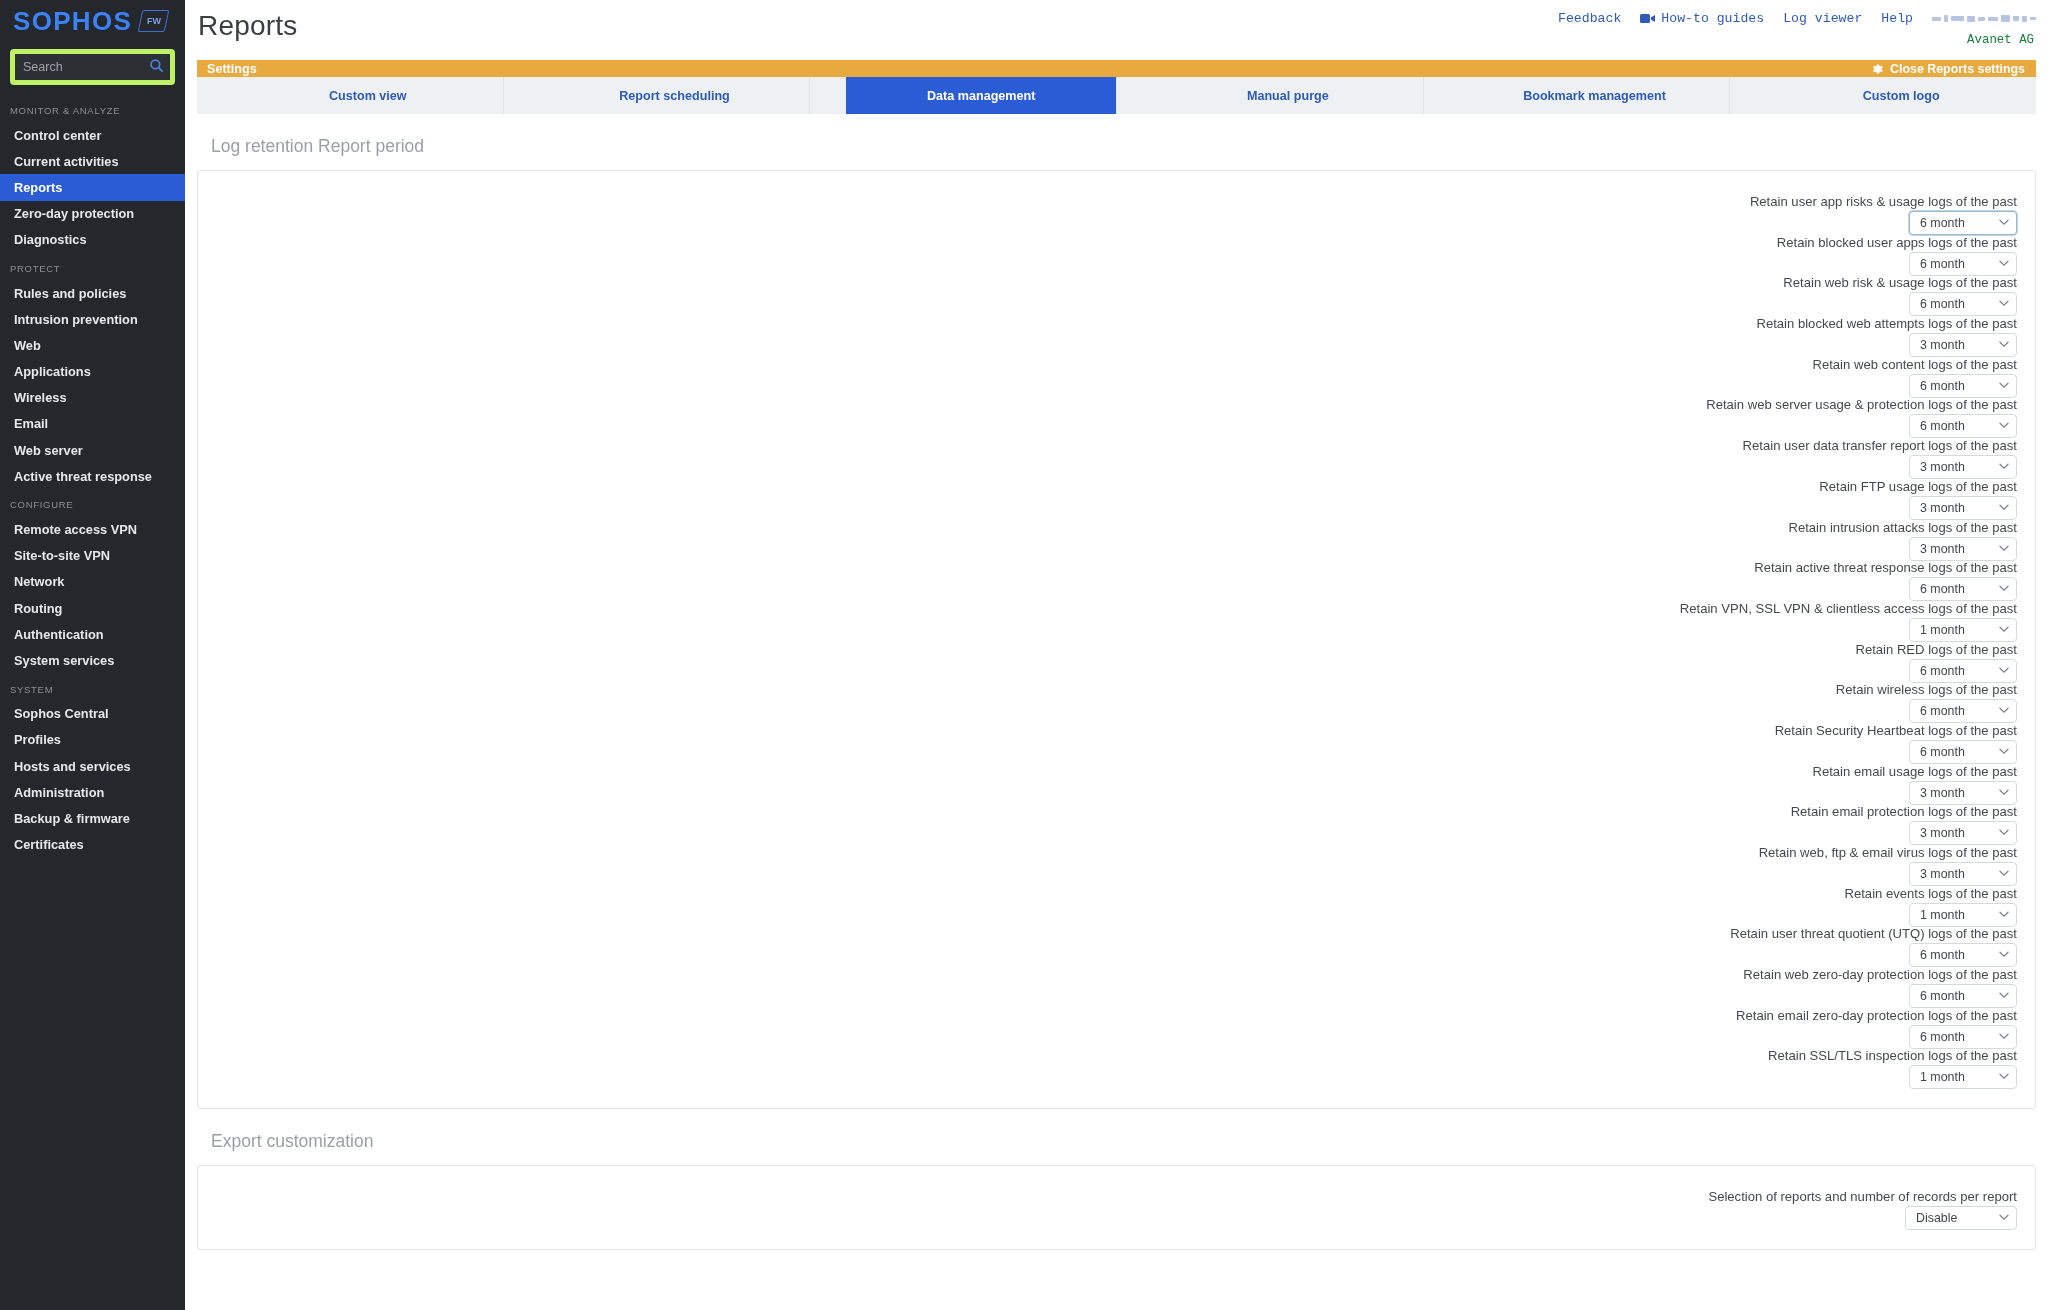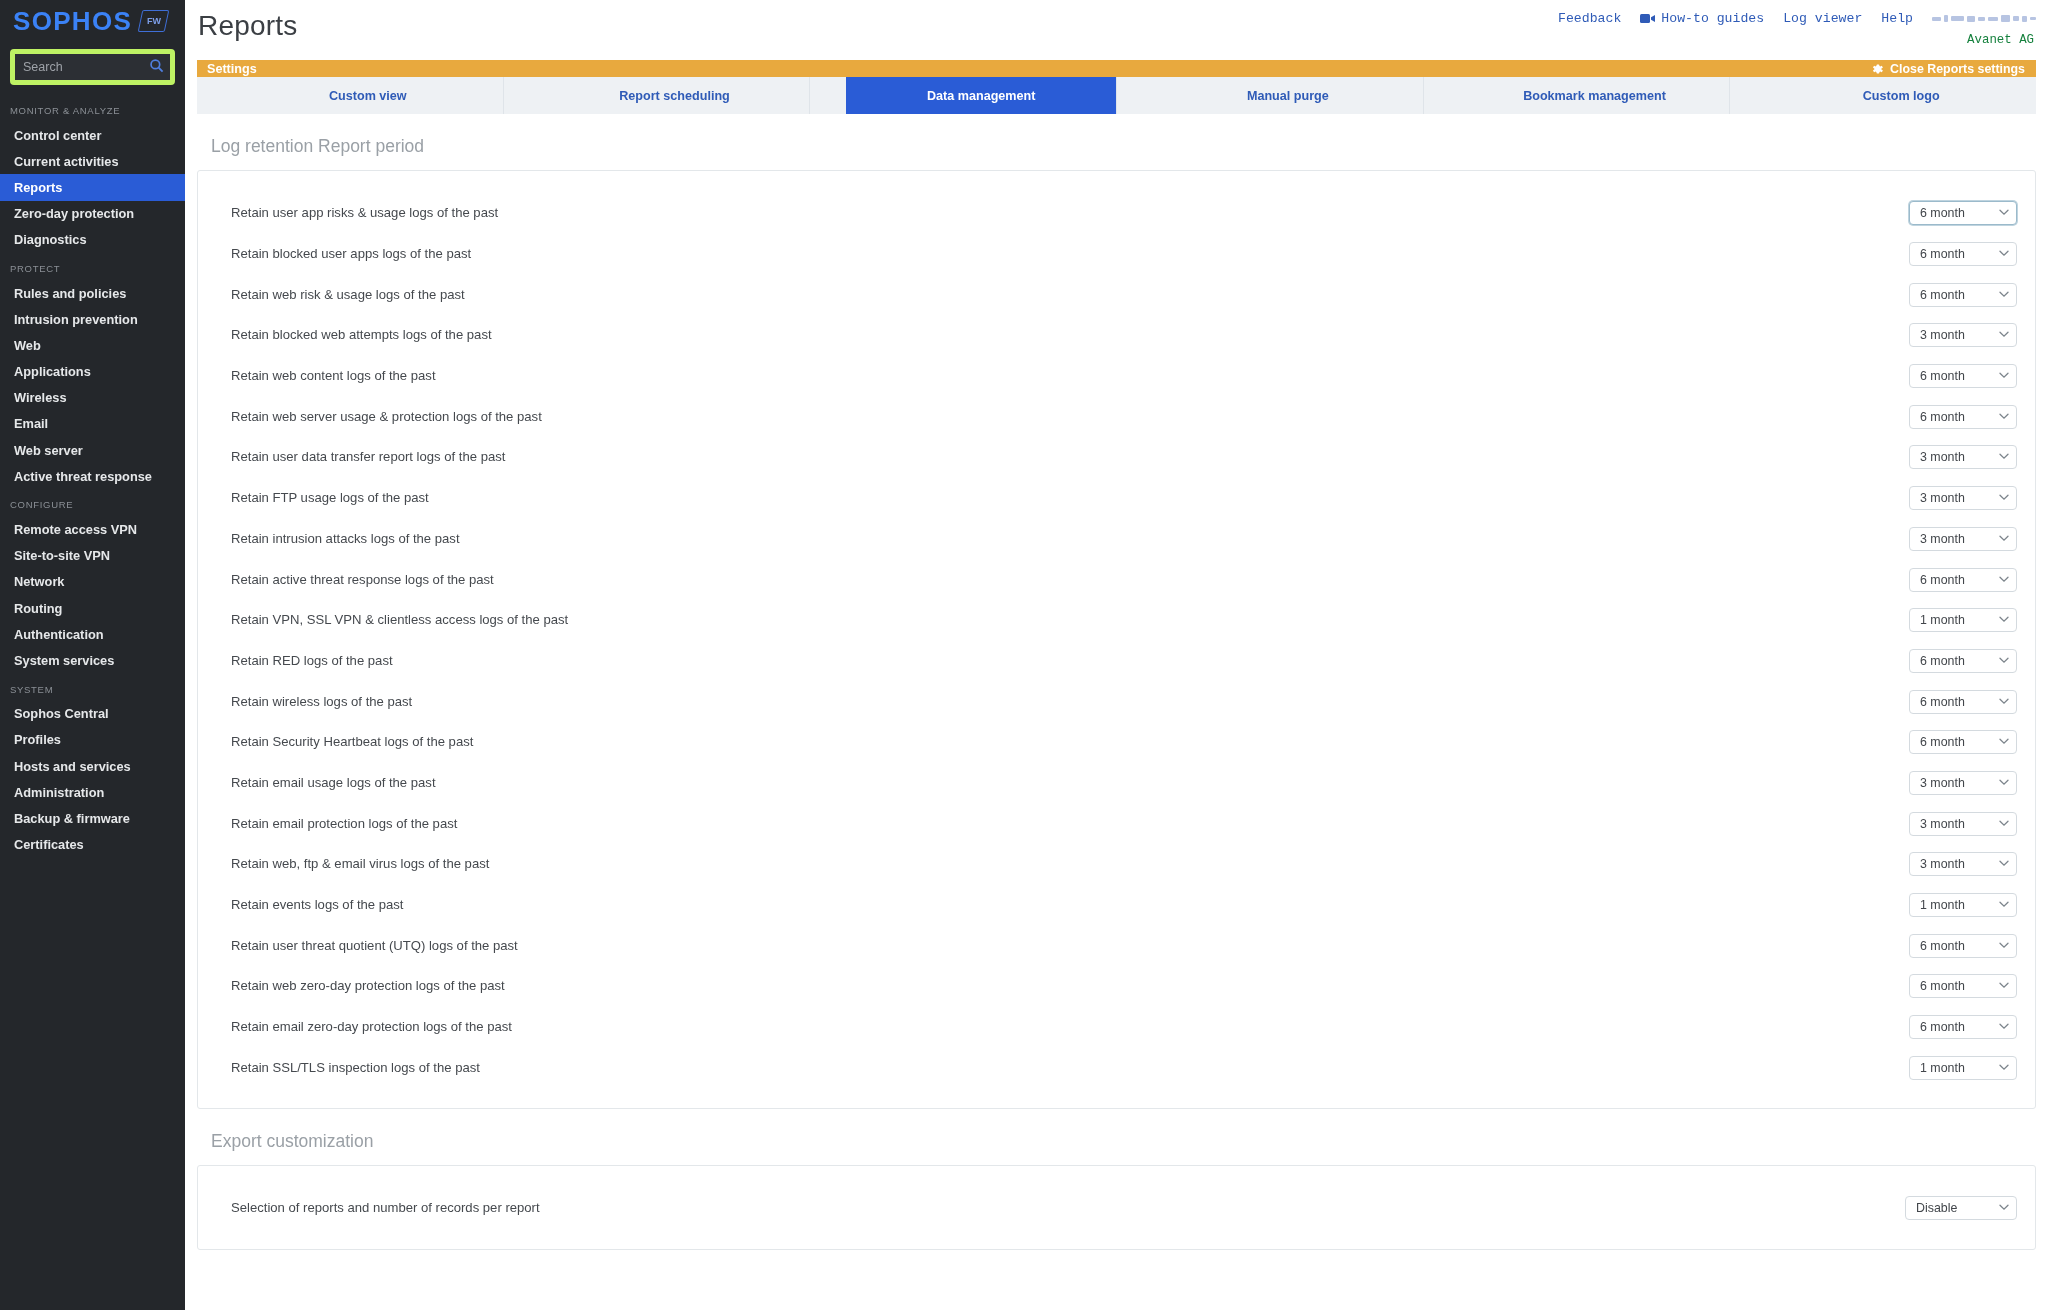--- a/index.html
+++ b/index.html
@@ -197,24 +197,25 @@
   }
   .panel {
     margin: 0 12px;
     background: #ffffff;
     border: 1px solid #e3e7ea;
     border-radius: 3px;
     padding: 22px 0 20px 0;
   }
   .row {
     display: flex;
-    align-items: center;
+    align-items: flex-end;
     justify-content: space-between;
     height: 40.7px;
     padding: 0 18px 0 33px;
+    flex-direction: column;
   }
   .row-label {
     font-size: 13.1px;
     color: #45494e;
     line-height: 18px;
   }
   .sel-wrap { width: 108px; display:flex; justify-content:flex-end; }
   select.period {
     -webkit-appearance: none;
     appearance: none;

